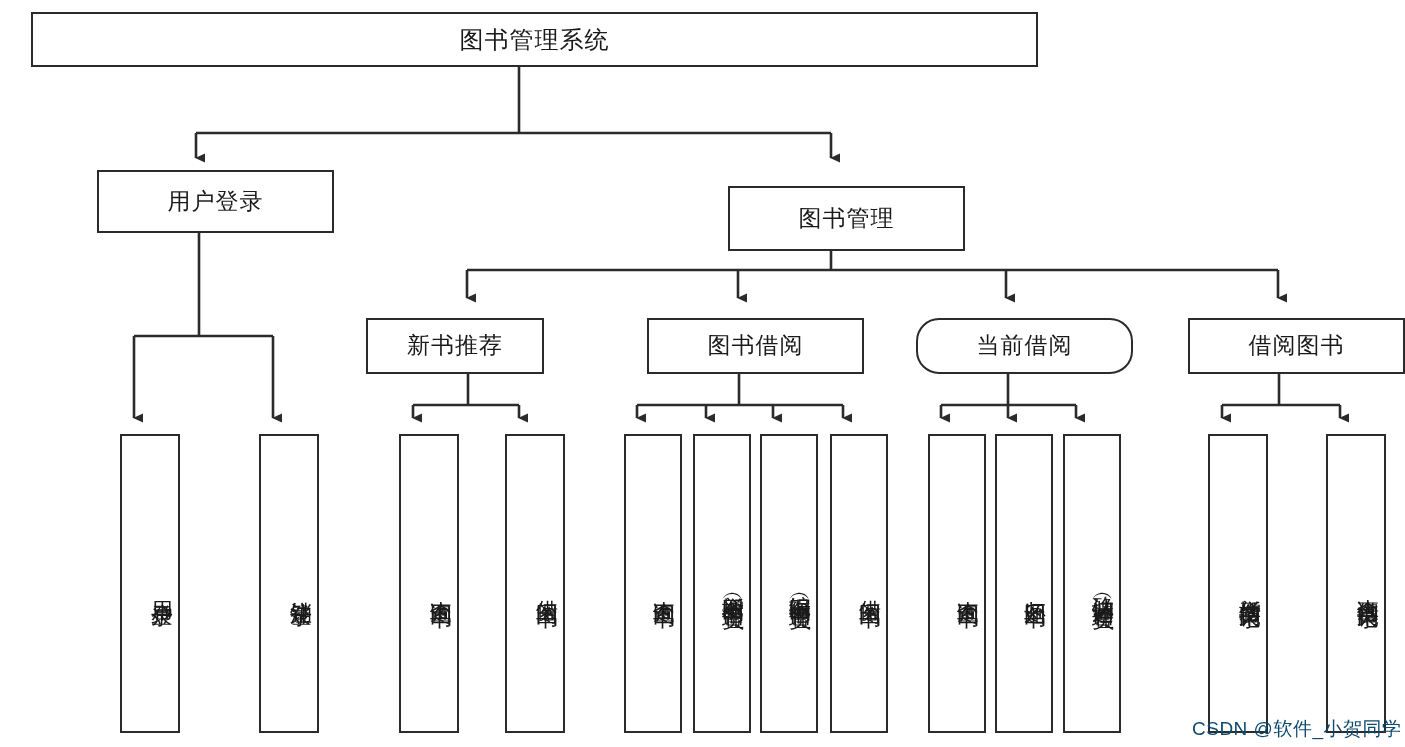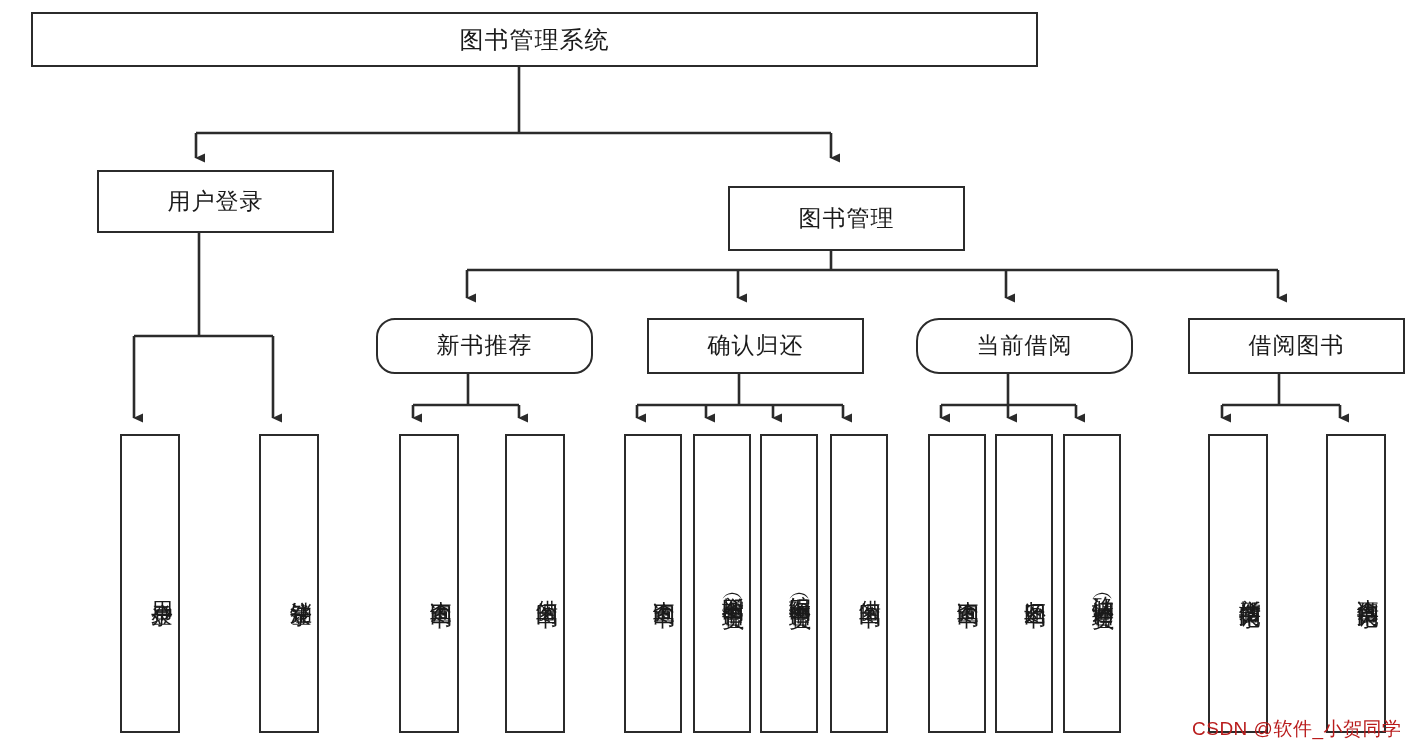--- a/index.html
+++ b/index.html
@@ -59,21 +59,21 @@
     padding-top: 6px;
   }
   .node-v .vtext {
     writing-mode: vertical-rl;
     text-orientation: upright;
     display: block;
   }
   .watermark {
     position: absolute;
     font-size: 19px;
-    color: #b91c1c;
+    color: #0c4a6e;
     letter-spacing: 0.5px;
     white-space: nowrap;
     user-select: none;
   }
 </style>
 </head>
 <body>
 
 <div id="canvas">
 
@@ -131,25 +131,25 @@
     <span>图书管理系统</span>
   </div>
 
   <div class="node node-h" style="left:81px; top:170px; width:237px; height:63px;">
     <span>用户登录</span>
   </div>
   <div class="node node-h" style="left:712px; top:186px; width:237px; height:65px;">
     <span>图书管理</span>
   </div>
 
-  <div class="node node-h" style="left:360px; top:318px; width:217px; height:56px;border-radius:19px;">
+  <div class="node node-h" style="left:350px; top:318px; width:178px; height:56px;">
     <span>新书推荐</span>
   </div>
   <div class="node node-h" style="left:631px; top:318px; width:217px; height:56px;">
-    <span>确认归还</span>
+    <span>图书借阅</span>
   </div>
   <div class="node node-h" style="left:900px; top:318px; width:217px; height:56px;border-radius:23px;">
     <span>当前借阅</span>
   </div>
   <div class="node node-h" style="left:1172px; top:318px; width:217px; height:56px;">
     <span>借阅图书</span>
   </div>
 
   <div class="node node-v" style="left:104px; top:434px; width:60px; height:299px;">
     <span class="vtext">用户登录</span>

